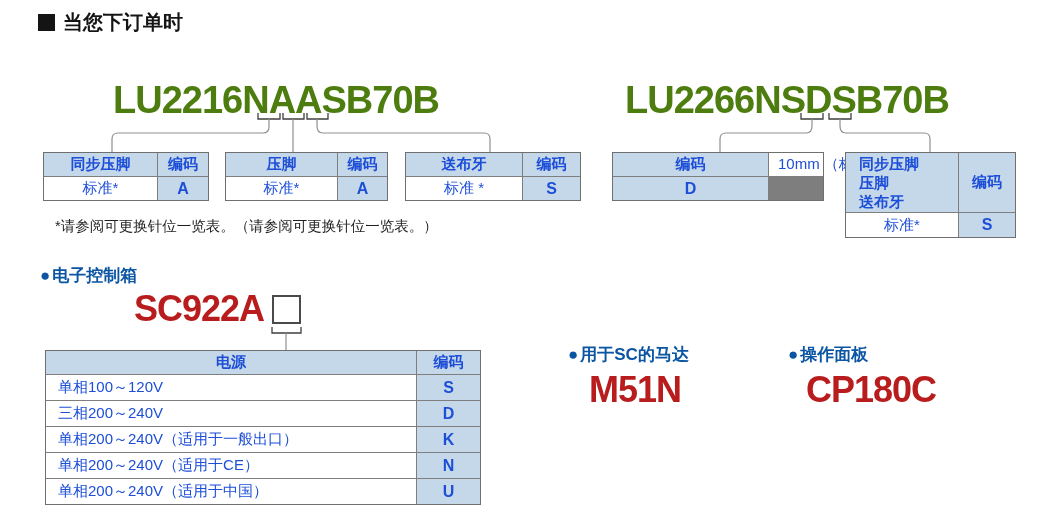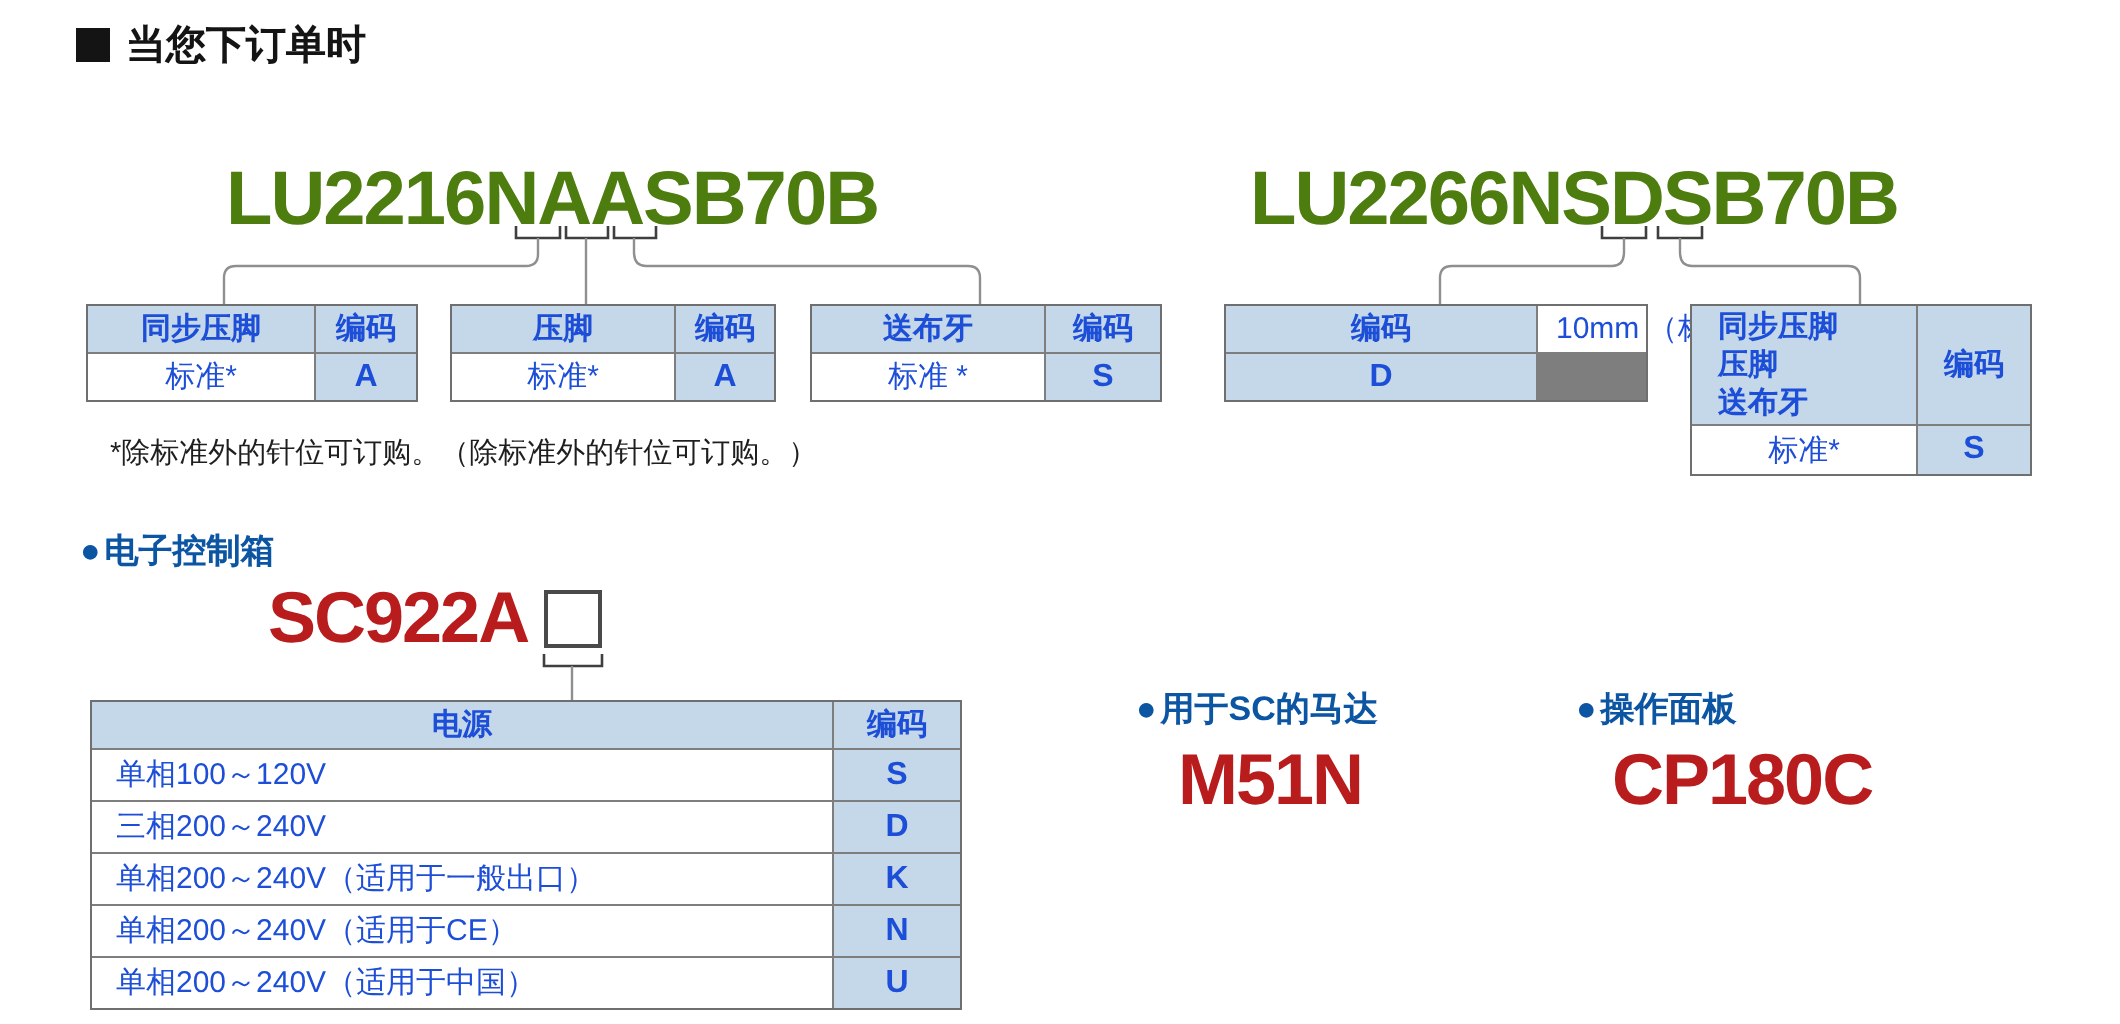--- a/index.html
+++ b/index.html
@@ -74,21 +74,21 @@
     <div class="cell code">A</div>
   </div>
 
   <div class="mtable" style="left:405px;top:152px;grid-template-columns:116px 57px;grid-template-rows:23px 23px;">
     <div class="cell head">送布牙</div>
     <div class="cell head">编码</div>
     <div class="cell body">标准 *</div>
     <div class="cell code">S</div>
   </div>
 
-  <div class="note">*除标准外的针位可订购。（除标准外的针位可订购。）</div>
+  <div class="note">*请参阅可更换针位一览表。（请参阅可更换针位一览表。）</div>
 
   <div class="mtable" style="left:612px;top:152px;grid-template-columns:155px 54px;grid-template-rows:23px 23px;">
     <div class="cell head">编码</div>
     <div class="cell body left" style="padding-left:9px;text-align:center;">10mm （标准）*</div>
     <div class="cell code">D</div>
   </div>
 
   <div class="mtable" style="left:845px;top:152px;grid-template-columns:112px 56px;grid-template-rows:59px 24px;">
     <div class="cell head h-left">
       <div>同步压脚</div>

